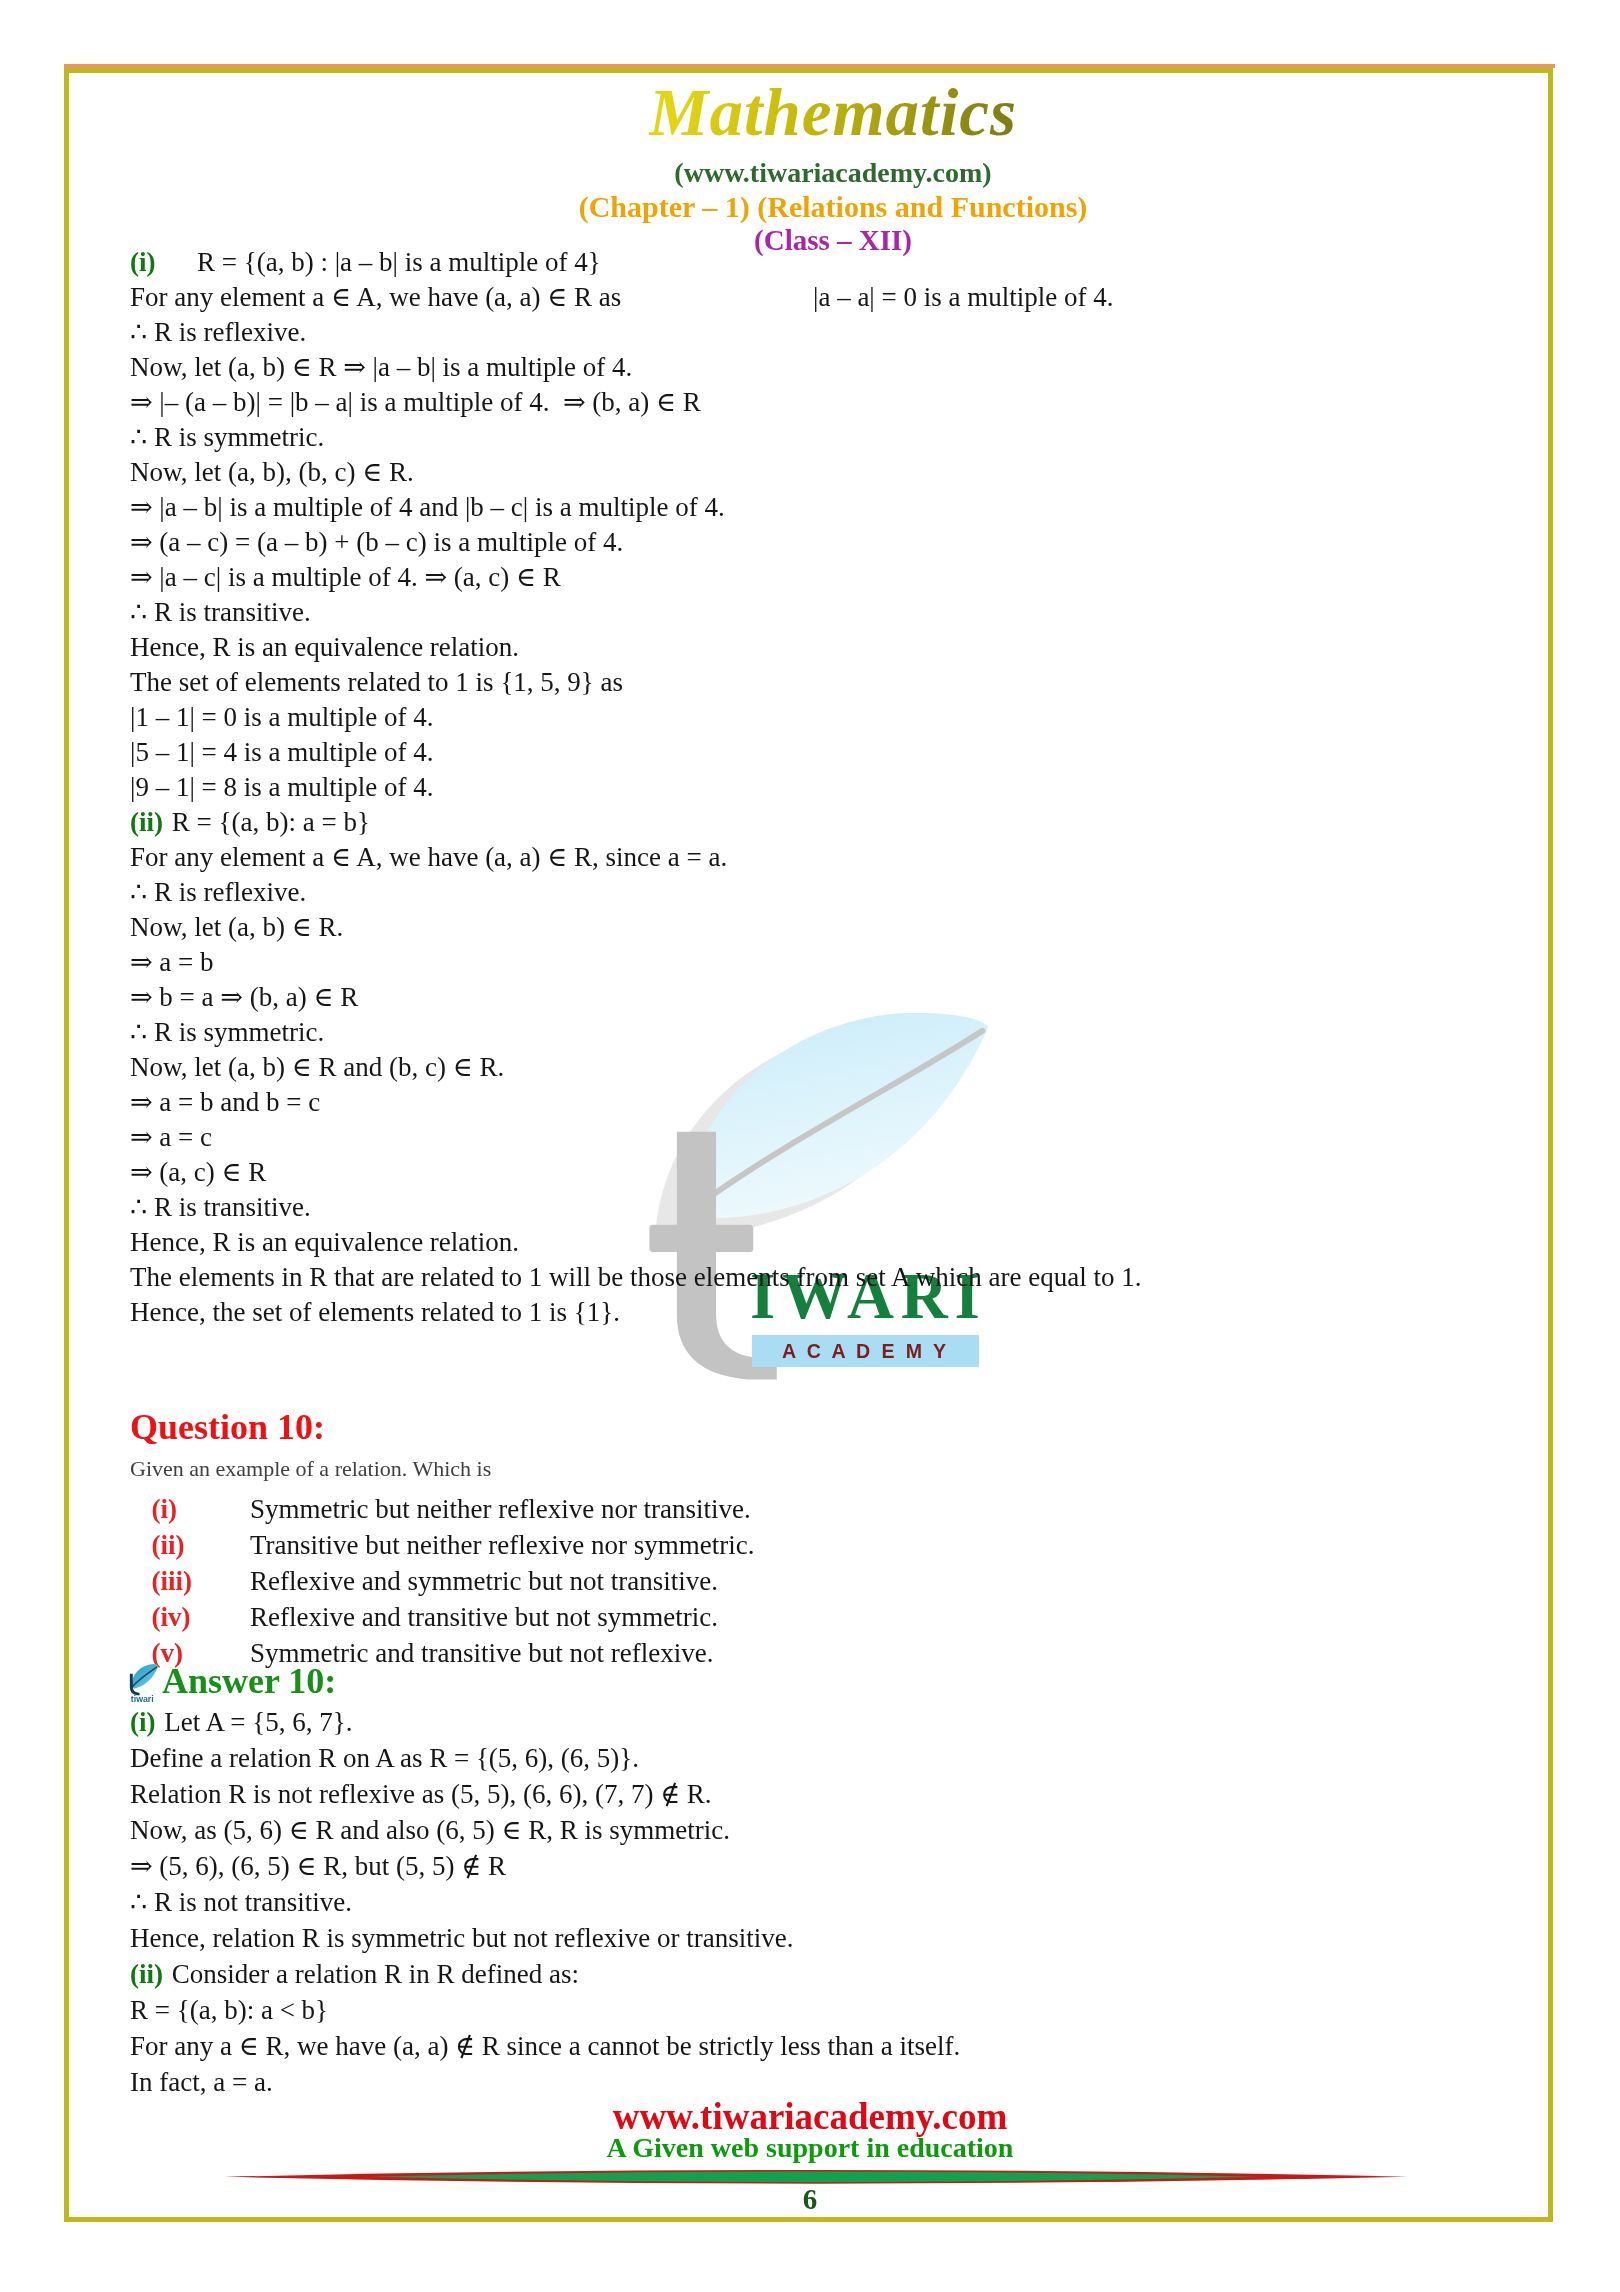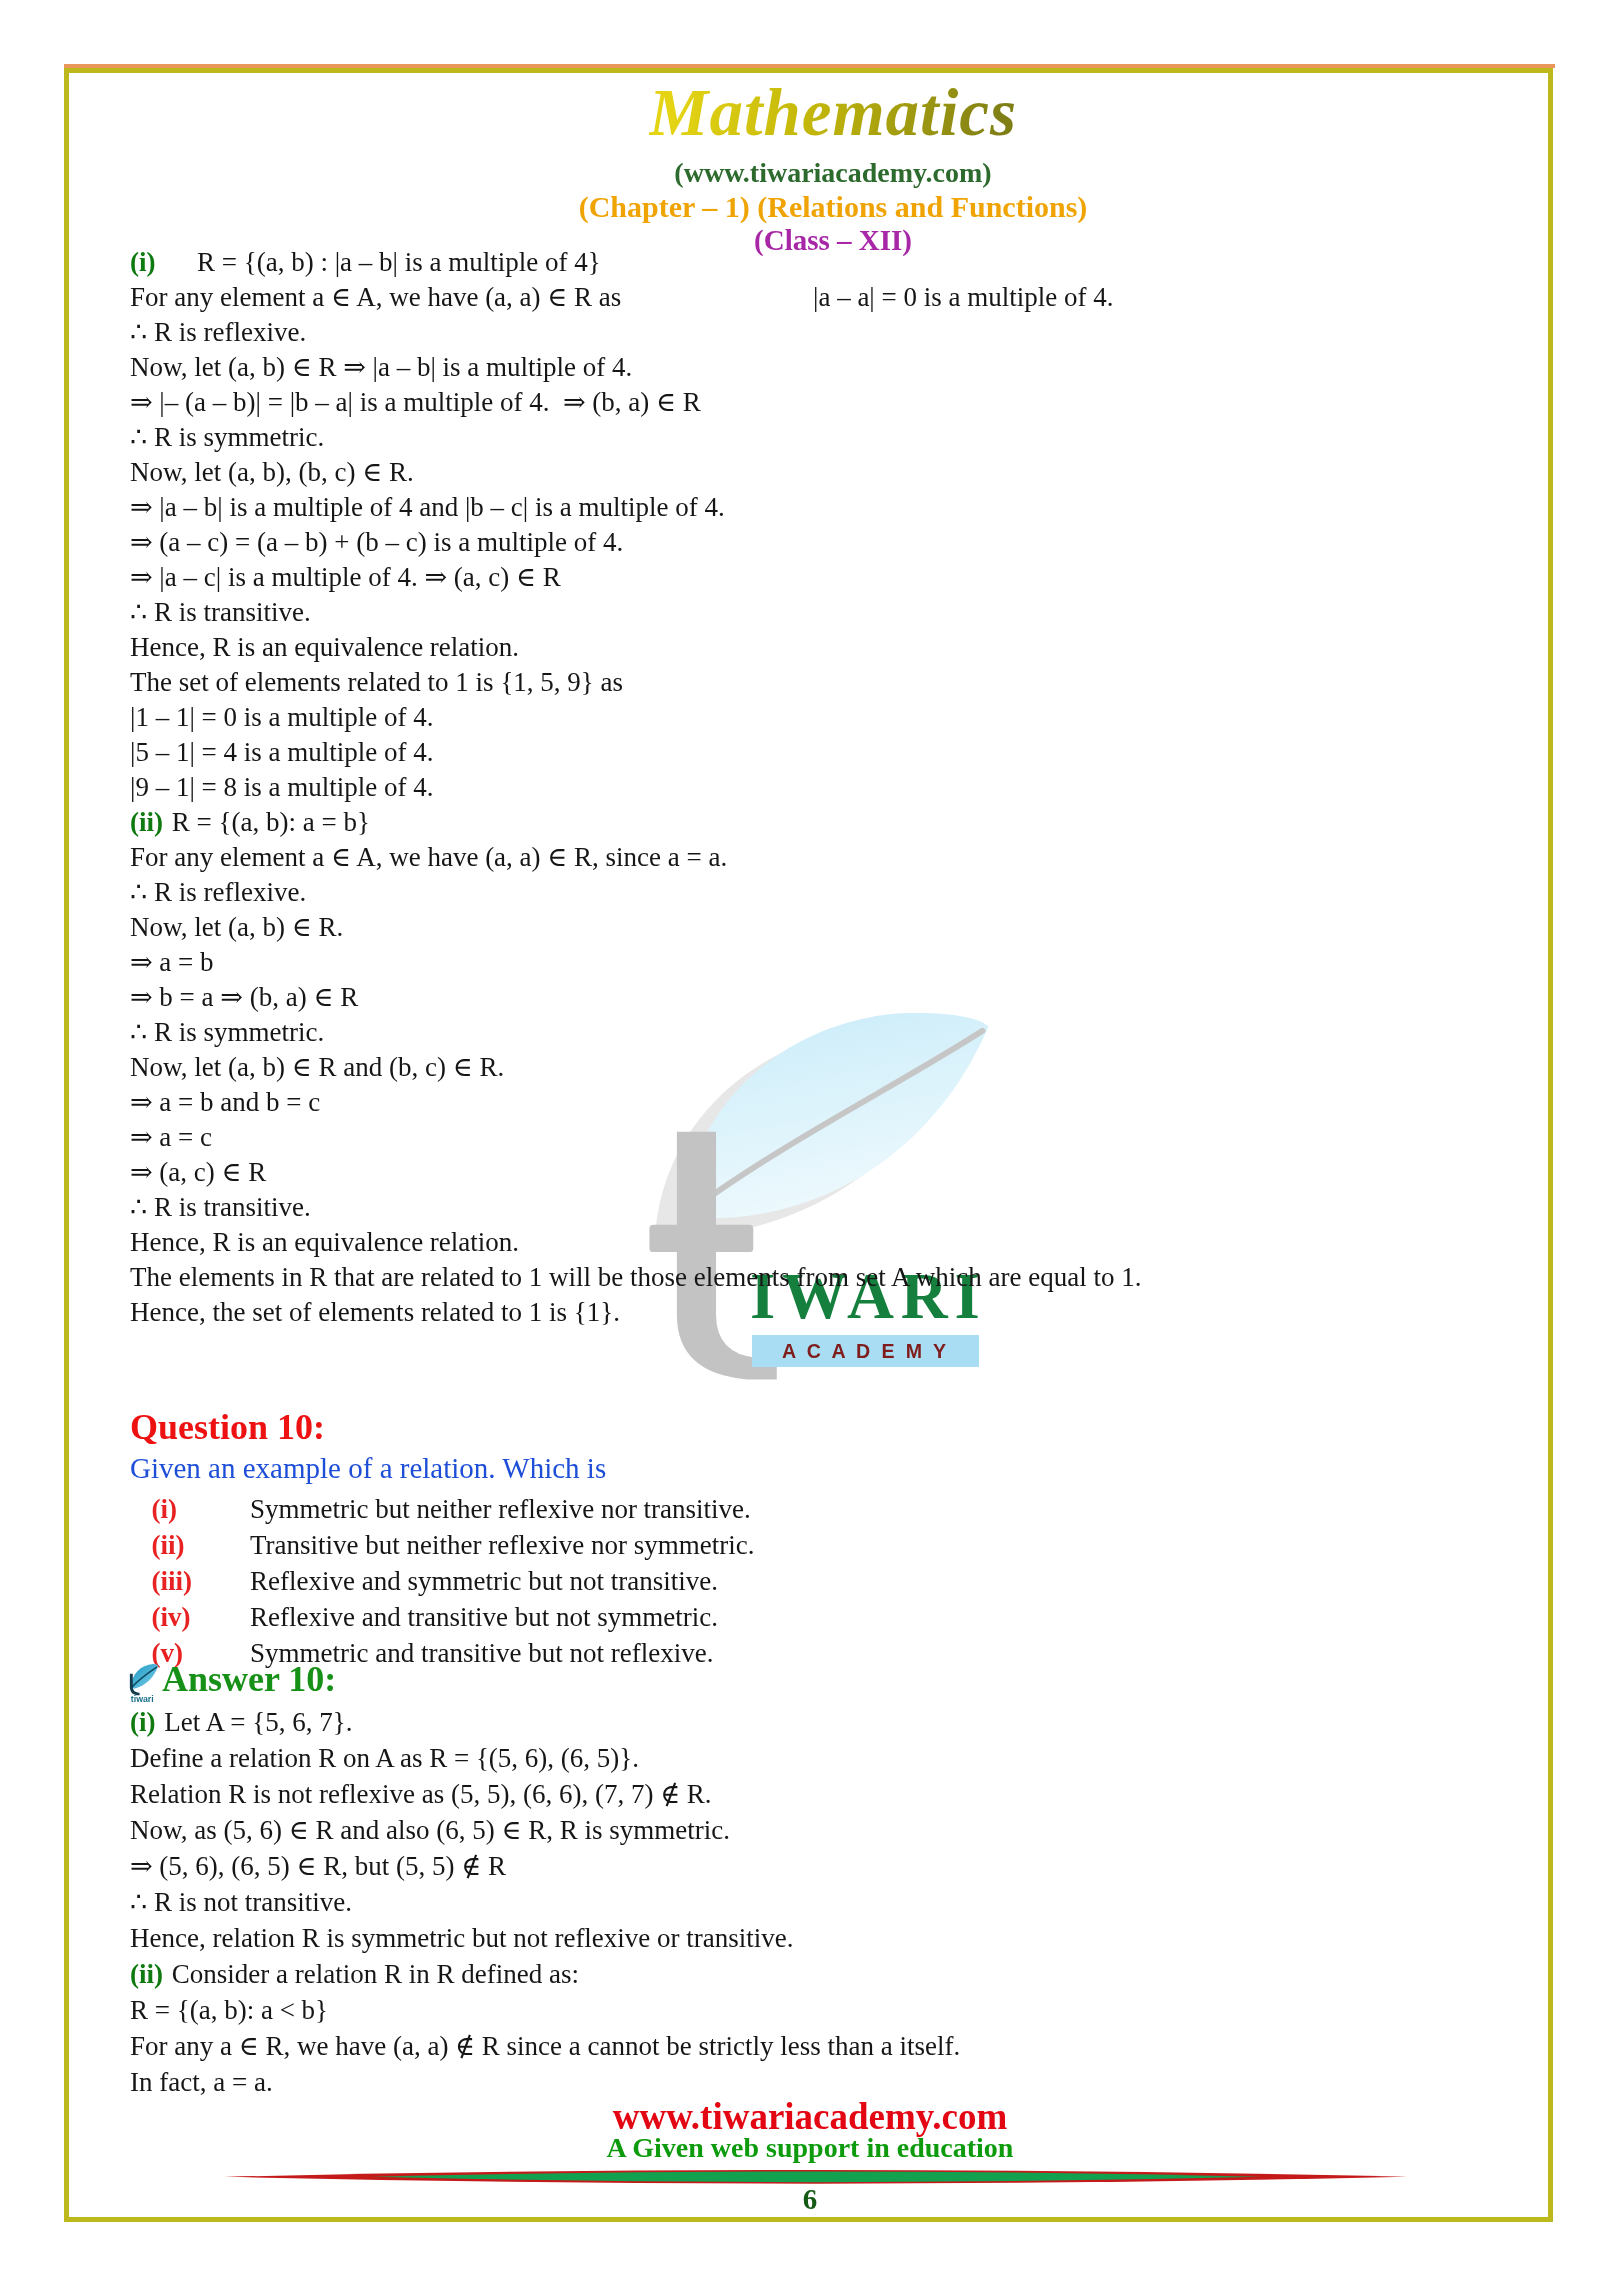--- a/index.html
+++ b/index.html
@@ -40,27 +40,27 @@
   .bodyflow { position:absolute; left:130px; top:245px; width:1411px; z-index:2;
     font-size:27px; color:#161616; }
   .bline { position:relative; height:35px; line-height:35px; white-space:pre-wrap; }
   .g-label { color:#0f7a0f; font-weight:bold; }
   .g-label.tabbed { display:inline-block; width:67px; }
   .g-label.inline { margin-right:8.8px; }
   .col2 { position:absolute; left:683px; top:0; white-space:pre-wrap; }
 
   
   .q-heading { position:absolute; left:130px; top:1406px; font-size:36px; font-weight:bold; color:#ee1111; z-index:2; }
-  .q-intro   { position:absolute; left:130px; top:1451px; font-size:29px; line-height:35px; color:#1d4ed8; z-index:2; }
+  .q-intro   { position:absolute; left:130px; top:1451px; font-size:22px; line-height:35px; color:#404040; z-index:2; }
   .q-items   { position:absolute; left:130px; top:1491px; z-index:2; font-size:27px; color:#161616; }
   .q-item    { display:flex; height:36px; line-height:36px; }
   .q-label   { width:120px; padding-left:21.6px; box-sizing:border-box; color:#e82222; font-weight:bold; flex:none; }
 
   
-  .a-heading { position:absolute; left:125px; top:1660px; display:flex; align-items:flex-start; z-index:2; }
+  .a-heading { position:absolute; left:125px; top:1660px; display:flex; align-items:center; z-index:2; }
   .a-heading .a-text { font-size:36px; font-weight:bold; color:#169016; line-height:1.1; }
   .a-logo { width:35px; height:41px; flex:none; position:relative; margin:2px 2px 0 0; }
   .a-lines { position:absolute; left:130px; top:1704px; width:1411px; z-index:2; font-size:27px; color:#161616; }
   .a-lines .bline { height:36px; line-height:36px; }
 
   
   .f-band { position:absolute; left:0; width:1620px; text-align:center; z-index:4; }
   .f-site { top:2095px; font-size:37px; font-weight:bold; color:#e30613; }
   .f-tag  { top:2132px; font-size:28px; font-weight:bold; color:#0d9b0d; }
   .f-divider { position:absolute; left:223px; top:2168px; z-index:4; }

